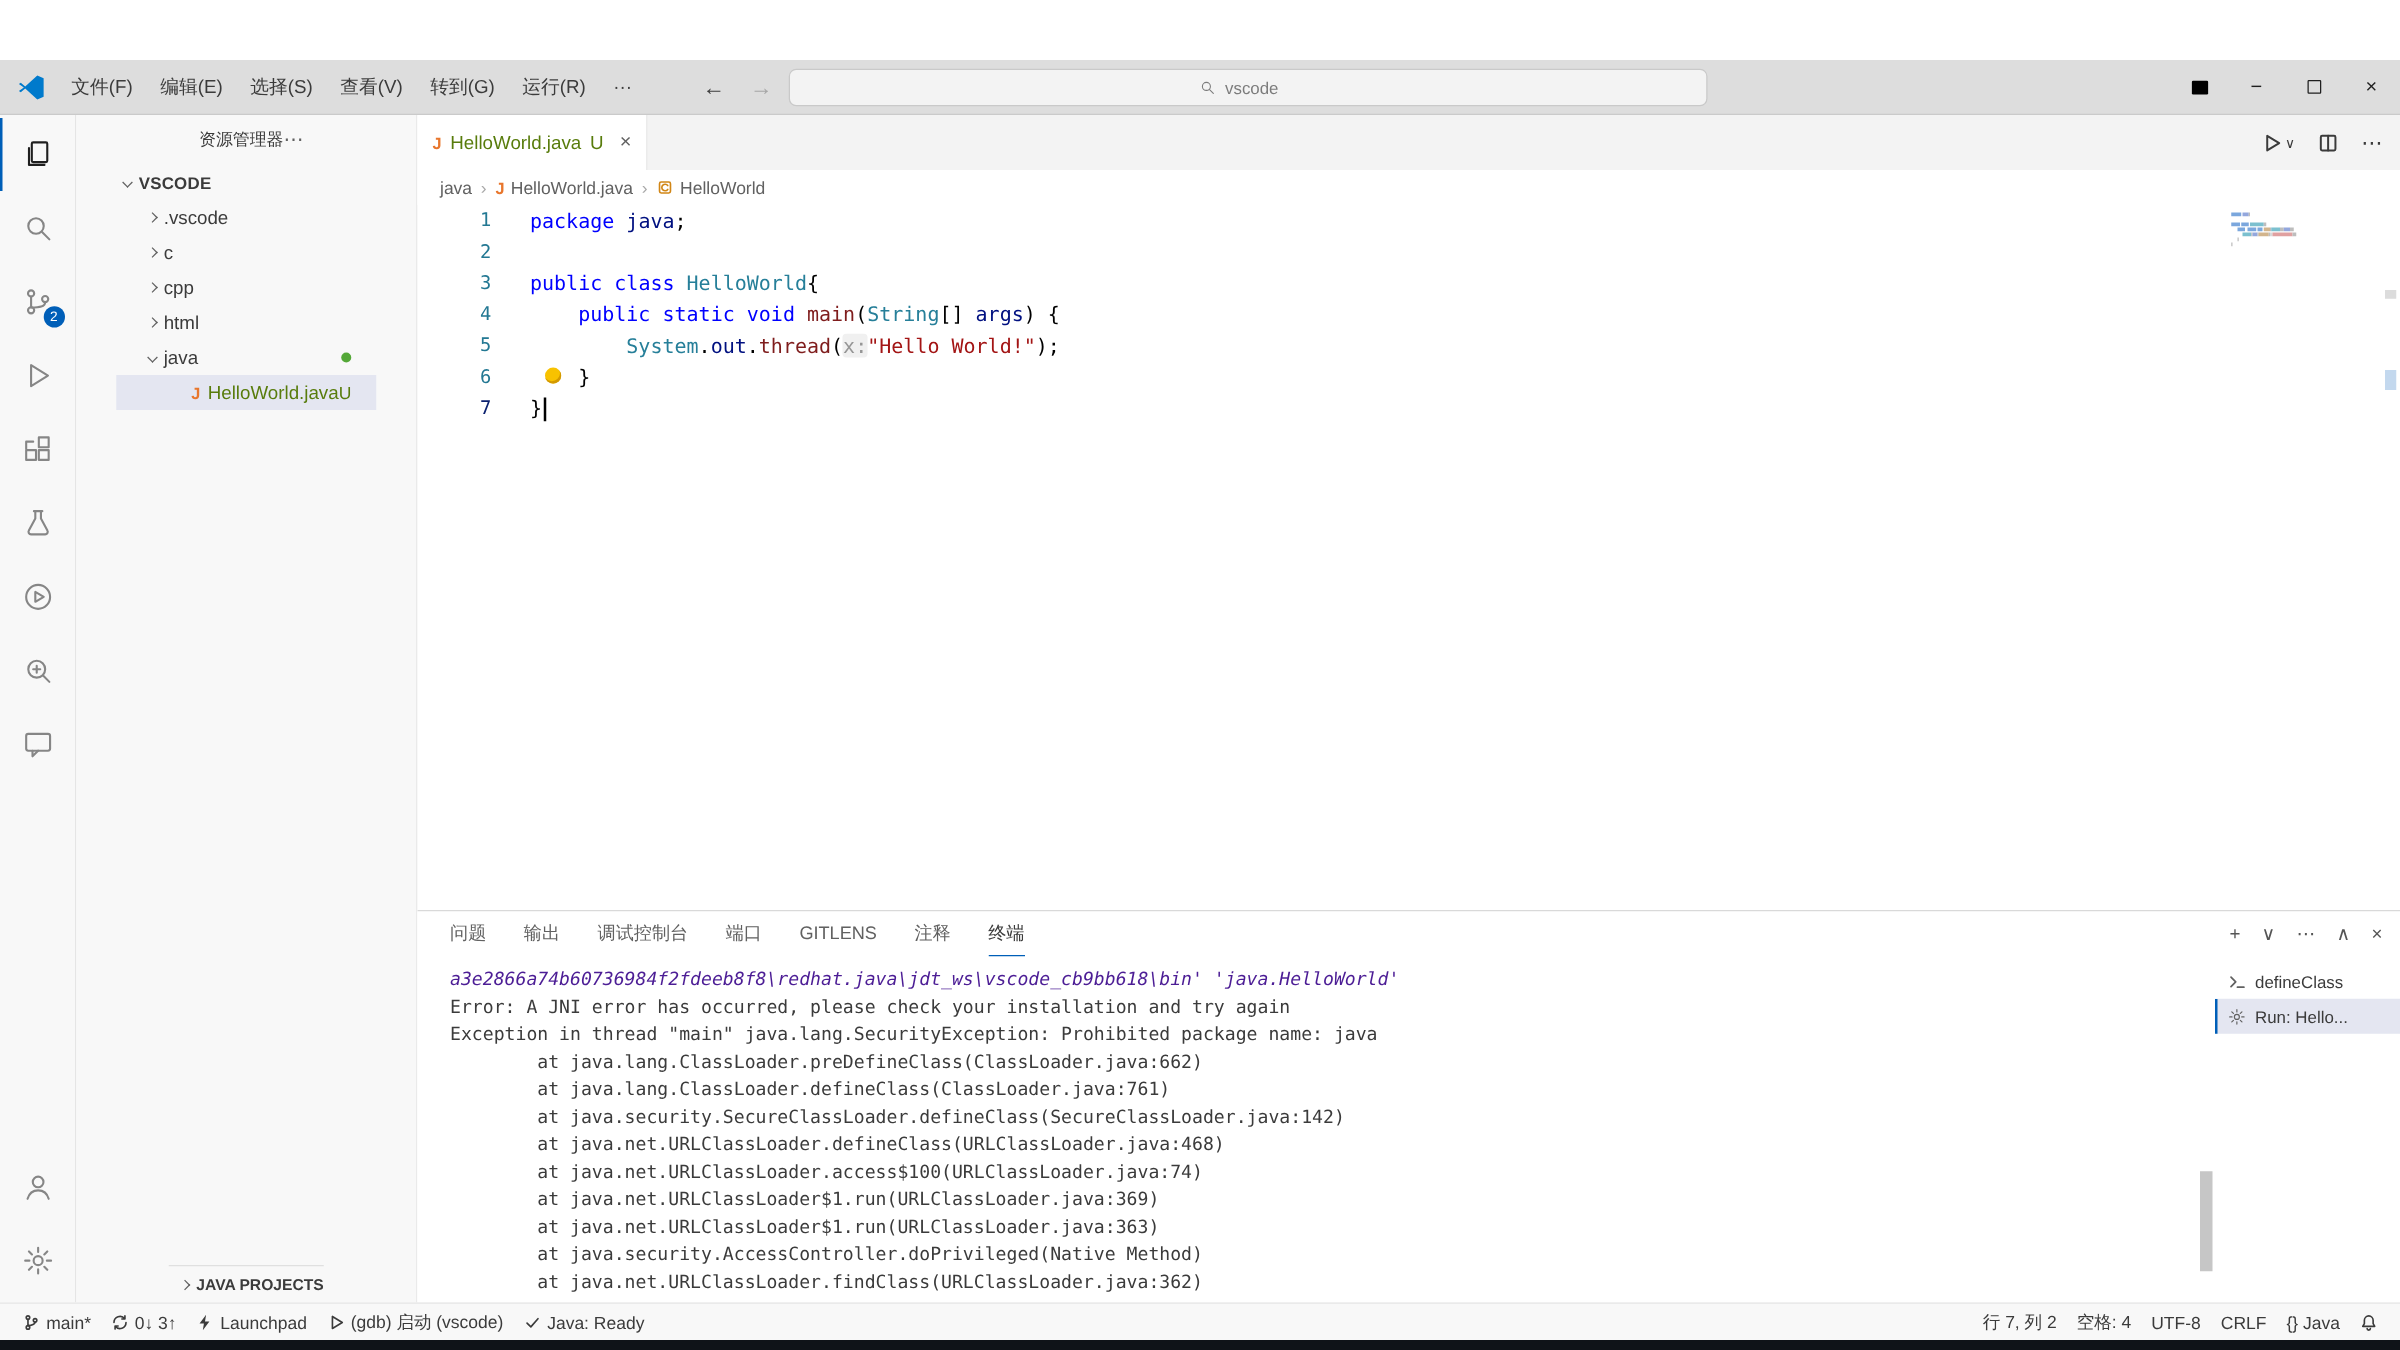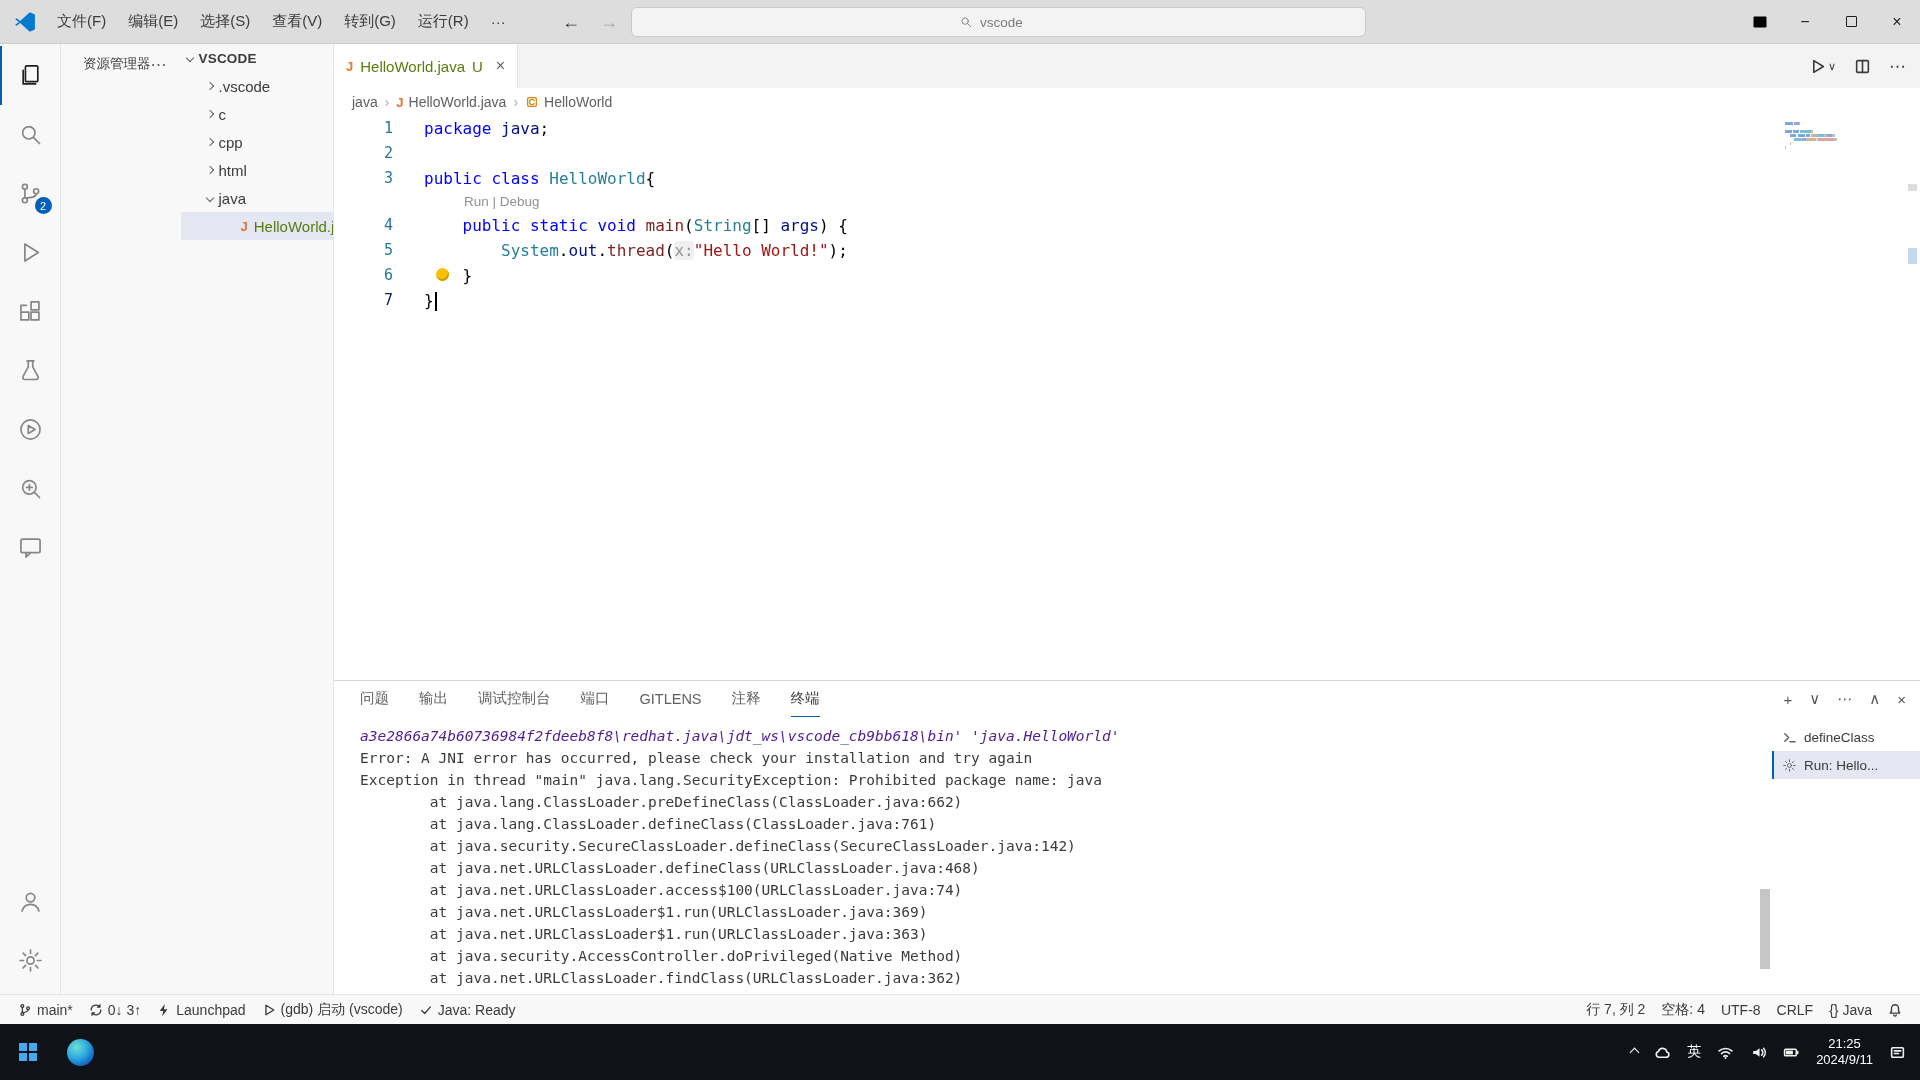--- a/index.html
+++ b/index.html
@@ -4,21 +4,21 @@
 <style>
   * { margin:0; padding:0; box-sizing:border-box; }
   html,body { width:1920px; height:1080px; overflow:hidden; }
   body { font-family:"Liberation Sans", sans-serif; background:#fff; -webkit-font-smoothing:antialiased; }
   .screen { position:relative; width:1920px; height:1080px; display:flex; flex-direction:column; background:#fff; }
 
   
   .icon svg { display:block; fill:none; stroke:currentColor; stroke-width:1.5; stroke-linecap:round; stroke-linejoin:round; }
 
   
-  .titlebar { position:relative; height:44px; flex:none; background:#dddddd; display:flex; align-items:center; color:#3b3b3b; font-size:15px; border-bottom:1px solid #cacaca; }
+  .titlebar { position:relative; height:44px; flex:none; background:#dddddd; display:flex; align-items:center; color:#3b3b3b; font-size:15px; border-bottom:1px solid #cacaca;margin-top:48px; }
   .tb-logo { width:22px; height:22px; margin:0 10px 0 14px; flex:none; }
   .menu-item { padding:0 11px; height:28px; display:flex; align-items:center; border-radius:5px; cursor:default; }
   .nav-arrows { position:absolute; left:562px; top:0; height:44px; display:flex; align-items:center; gap:20px; font-size:18px; }
   .nav-back { color:#3b3b3b; }
   .nav-fwd { color:#a6a6a6; }
   .command-center { position:absolute; left:631px; top:7px; width:735px; height:30px; background:#f3f3f3; border:1px solid #c9c9c9; border-radius:6px; display:flex; align-items:center; justify-content:center; gap:7px; color:#7c7c7c; font-size:13.5px; }
   .command-center .icon svg { width:14px; height:14px; }
   .command-center input { border:none; outline:none; background:transparent; color:#7c7c7c; font-size:13.5px; width:58px; font-family:inherit; }
   .tb-right { margin-left:auto; display:flex; height:44px; align-items:center; }
   .layout-btn { width:44px; height:44px; display:flex; align-items:center; justify-content:center; color:#3b3b3b; }
@@ -31,21 +31,21 @@
 
   
   .activitybar { width:61px; flex:none; background:#f8f8f8; border-right:1px solid #e5e5e5; display:flex; flex-direction:column; align-items:center; padding-top:2px; }
   .ab-item { position:relative; width:61px; height:59px; display:flex; align-items:center; justify-content:center; color:#868686; cursor:pointer; }
   .ab-item svg { width:27px; height:27px; }
   .ab-item.active { color:#1f1f1f; box-shadow:inset 2px 0 0 #005fb8; }
   .ab-badge { position:absolute; right:9px; bottom:9px; min-width:17px; height:17px; padding:0 4px; border-radius:9px; background:#005fb8; color:#fff; font-size:11px; display:flex; align-items:center; justify-content:center; }
   .ab-bottom { margin-top:auto; margin-bottom:4px; display:flex; flex-direction:column; align-items:center; }
 
   
-  .sidebar { width:273px; flex:none; background:#f8f8f8; border-right:1px solid #e5e5e5; display:flex; flex-direction:row; overflow:hidden; }
+  .sidebar { width:273px; flex:none; background:#f8f8f8; border-right:1px solid #e5e5e5; display:flex; flex-direction:column; overflow:hidden;align-items:center; }
   .sidebar-header { height:40px; flex:none; display:flex; align-items:center; padding:0 14px 0 22px; font-size:13.5px; color:#3b3b3b; }
   .sidebar-header .more { margin-left:auto; color:#616161; font-size:16px; cursor:pointer; }
   .tree { flex:none; }
   .trow { height:28px; display:flex; align-items:center; padding-right:20px; font-size:15px; color:#3b3b3b; cursor:pointer; }
   .trow.selected { background:#e4e6f1; }
   .trow .label { margin-left:6px; white-space:nowrap; }
   .trow .label.bold { font-weight:700; font-size:13.5px; letter-spacing:.2px; }
   .trow .label.green, .green-text { color:#587c0c; }
   .chev { width:6px; height:6px; border-right:1.5px solid #616161; border-bottom:1.5px solid #616161; display:inline-block; flex:none; }
   .chev.right { transform:rotate(-45deg); }
@@ -388,21 +388,20 @@
               <div class="lcontent"><span class="tk kw">package</span><span class="tk pl"> </span><span class="tk vr">java</span><span class="tk pl">;</span></div>
             </div>
             <div class="code-line">
               <div class="gutter">2</div>
               <div class="lcontent"></div>
             </div>
             <div class="code-line">
               <div class="gutter">3</div>
               <div class="lcontent"><span class="tk kw">public</span><span class="tk pl"> </span><span class="tk kw">class</span><span class="tk pl"> </span><span class="tk ty">HelloWorld</span><span class="tk pl">{</span></div>
             </div>
-            <div class="lens-row"><span class="lens-link">Run</span><span> | </span><span class="lens-link">Debug</span></div>
             <div class="code-line">
               <div class="gutter">4</div>
               <div class="lcontent"><span class="tk pl">    </span><span class="tk kw">public</span><span class="tk pl"> </span><span class="tk kw">static</span><span class="tk pl"> </span><span class="tk kw">void</span><span class="tk pl"> </span><span class="tk fn">main</span><span class="tk pl">(</span><span class="tk ty">String</span><span class="tk pl">[] </span><span class="tk vr">args</span><span class="tk pl">) {</span></div>
             </div>
             <div class="code-line">
               <div class="gutter">5</div>
               <div class="lcontent"><span class="tk pl">        </span><span class="tk ty">System</span><span class="tk pl">.</span><span class="tk vr">out</span><span class="tk pl">.</span><span class="tk fn">thread</span><span class="tk pl">(</span><span class="tk hint">x:</span><span class="tk str">"Hello World!"</span><span class="tk pl">);</span></div>
             </div>
             <div class="code-line">
               <div class="gutter">6</div>

